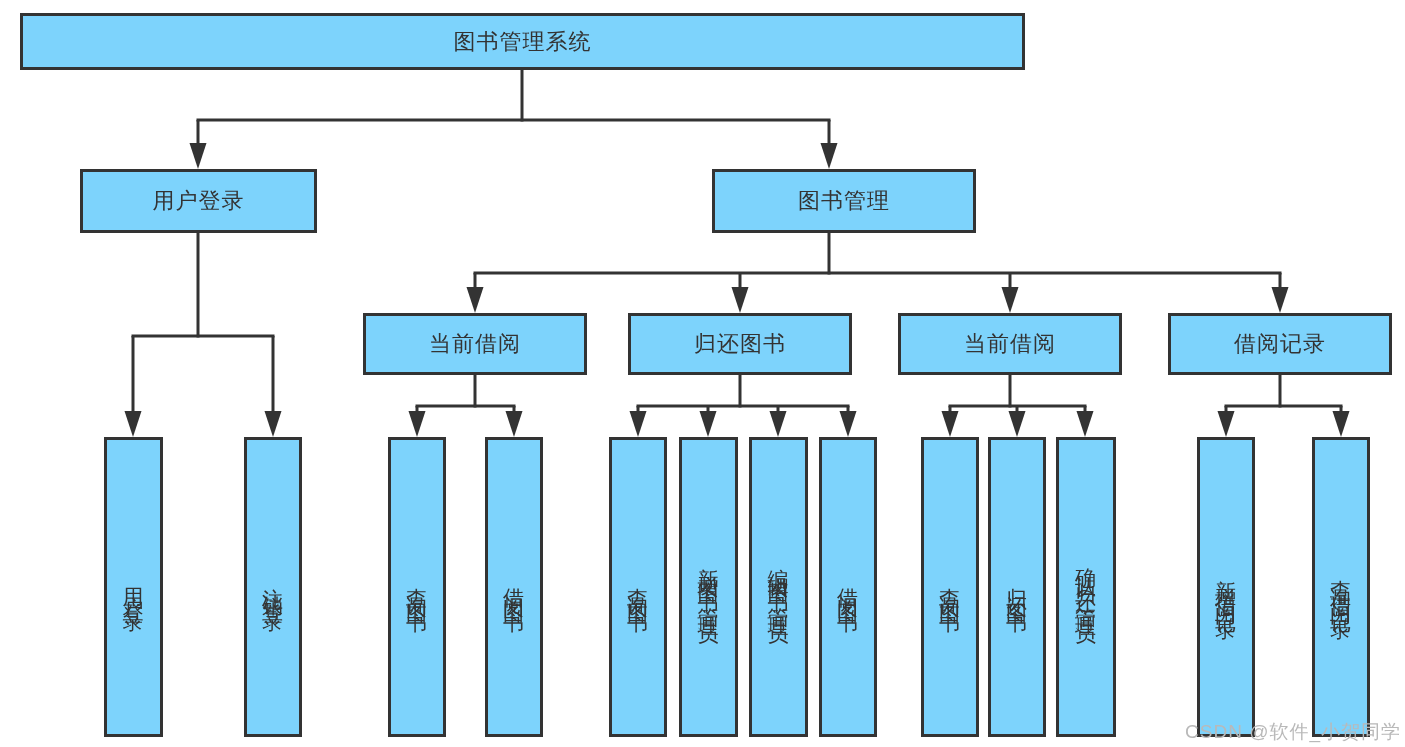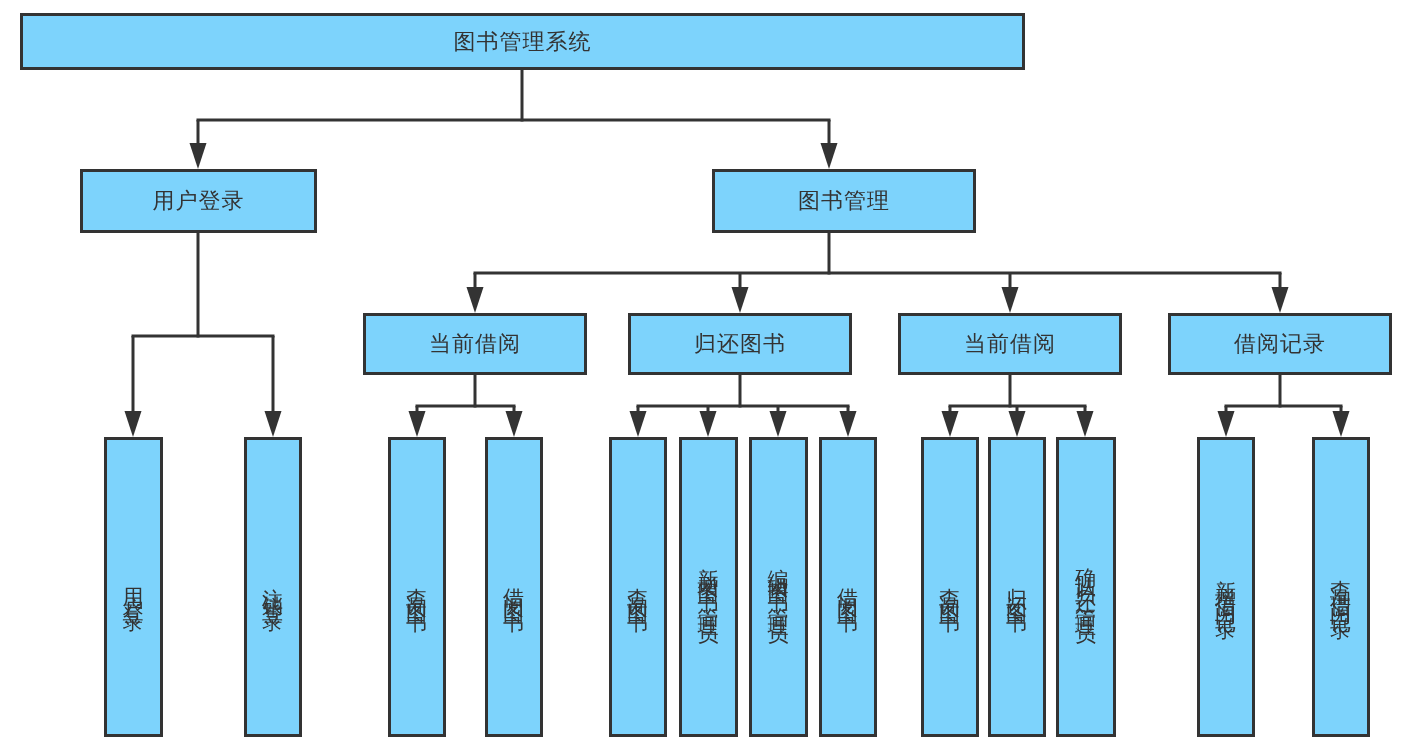--- a/index.html
+++ b/index.html
@@ -136,14 +136,15 @@
   <div class="node leaf" style="left:749px;top:437px;width:59px;height:300px;">编辑图书（管理员）</div>
   <div class="node leaf" style="left:819px;top:437px;width:58px;height:300px;">借阅图书</div>
 
   <div class="node leaf" style="left:921px;top:437px;width:58px;height:300px;">查询图书</div>
   <div class="node leaf" style="left:988px;top:437px;width:58px;height:300px;">归还图书</div>
   <div class="node leaf" style="left:1056px;top:437px;width:60px;height:300px;">确认归还（管理员）</div>
 
   <div class="node leaf" style="left:1197px;top:437px;width:58px;height:300px;">新增借阅记录</div>
   <div class="node leaf" style="left:1312px;top:437px;width:58px;height:300px;">查询借阅记录</div>
 
+  <div id="watermark">CSDN @软件_小贺同学</div>
 
 </div>
 
 </body></html>

